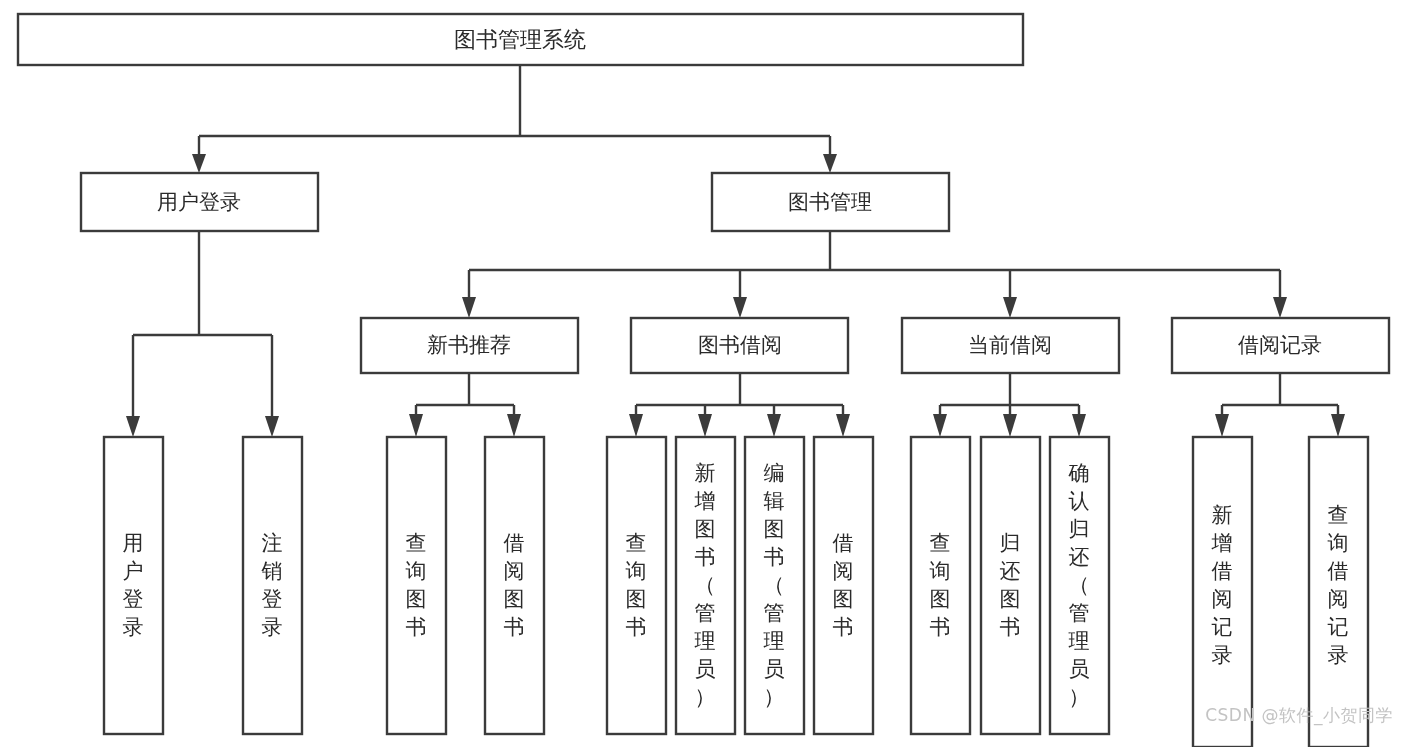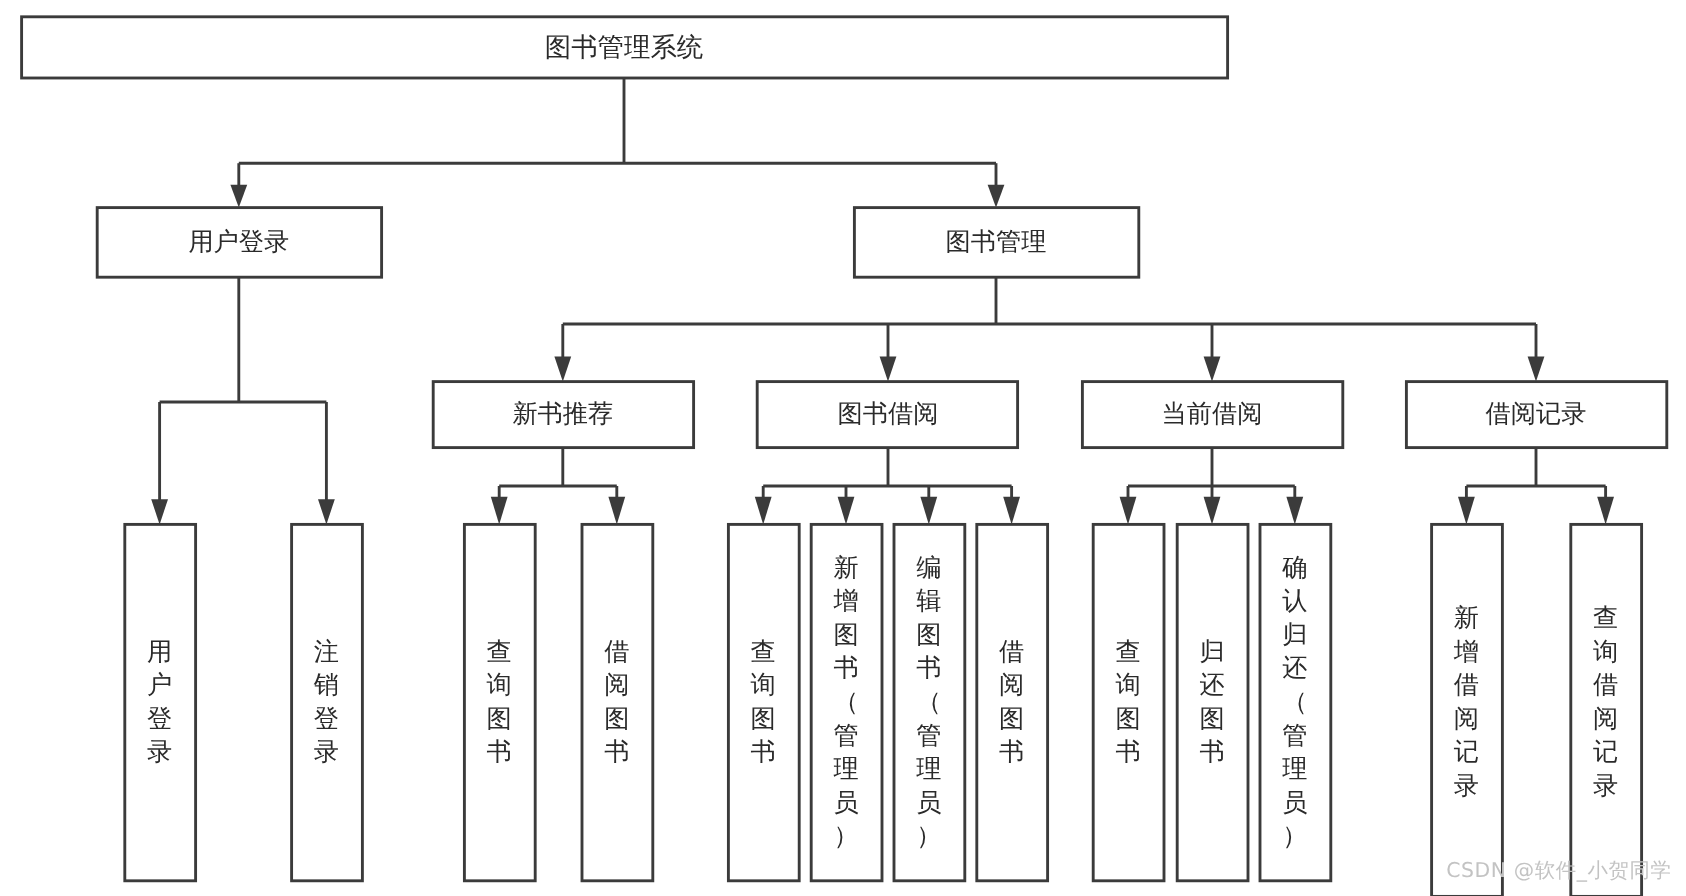--- a/index.html
+++ b/index.html
@@ -48,21 +48,21 @@
     font-family: "DejaVu Sans", "Liberation Sans", sans-serif;
     font-size: 21px;
     text-anchor: middle;
   }
   .title-label {
     font-size: 22px;
   }
   .watermark {
     position: absolute;
     right: 12px;
-    bottom: 10px;
+    bottom: 20px;
     color: #c3c3c3;
     font-size: 17px;
     font-family: "DejaVu Sans", "Liberation Sans", sans-serif;
     white-space: nowrap;
     letter-spacing: 0.5px;
     pointer-events: none;
   }
 </style>
 </head>
 <body>

